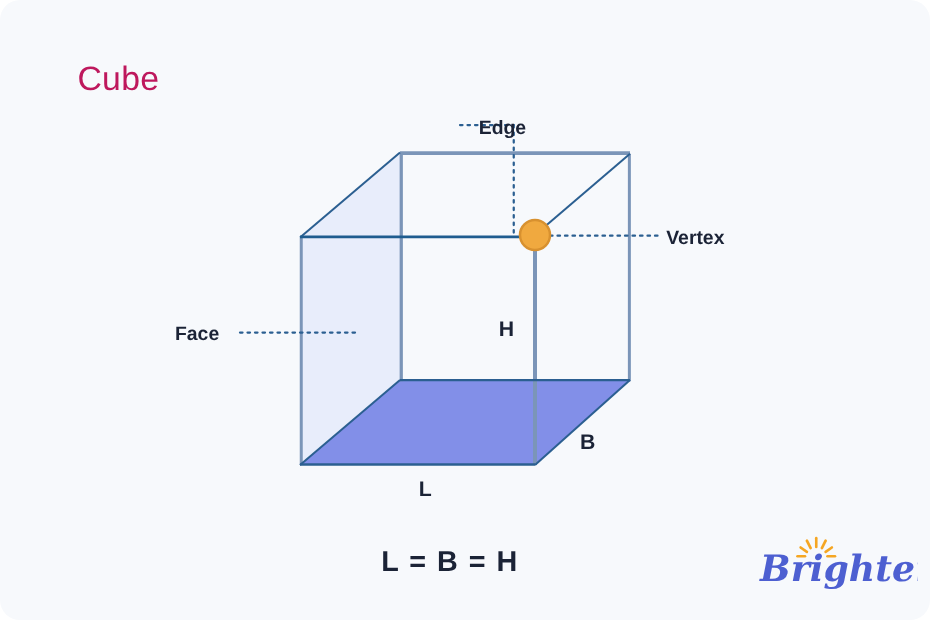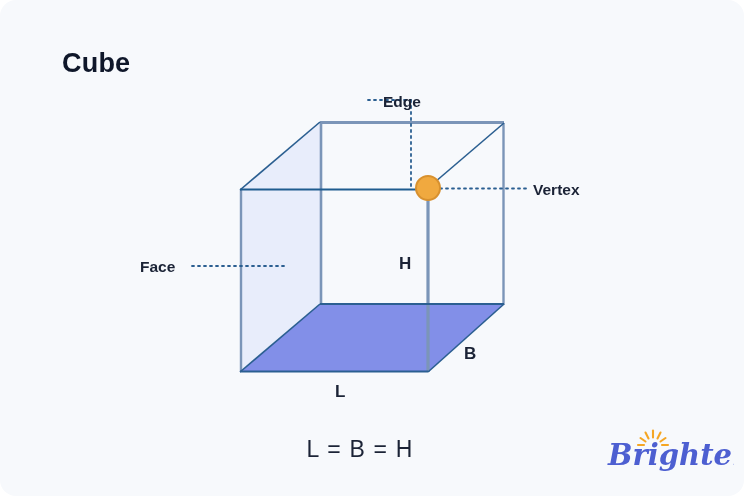--- a/index.html
+++ b/index.html
@@ -25,22 +25,22 @@
     border-radius: 16px;
     overflow: hidden;
   }
 
   
   #page-title {
     position: absolute;
     left: 62px;
     top: 44px;
     font-size: 27px;
-    font-weight: bold;
-    color: #0f172a;
+    font-weight: normal;
+    color: #be185d;
     letter-spacing: 0.2px;
     line-height: 38px;
     margin: 0;
   }
 
   
   #diagram {
     position: absolute;
     left: 0;
     top: 0;
@@ -62,21 +62,21 @@
   }
 
   
   #equation {
     position: absolute;
     left: 0;
     top: 436px;
     width: 720px;
     text-align: center;
     font-size: 23px;
-    font-weight: normal;
+    font-weight: bold;
     color: #1b2336;
     letter-spacing: 1.2px;
   }
 
   
   #logo {
     position: absolute;
     left: 606px;
     top: 420px;
     width: 128px;

